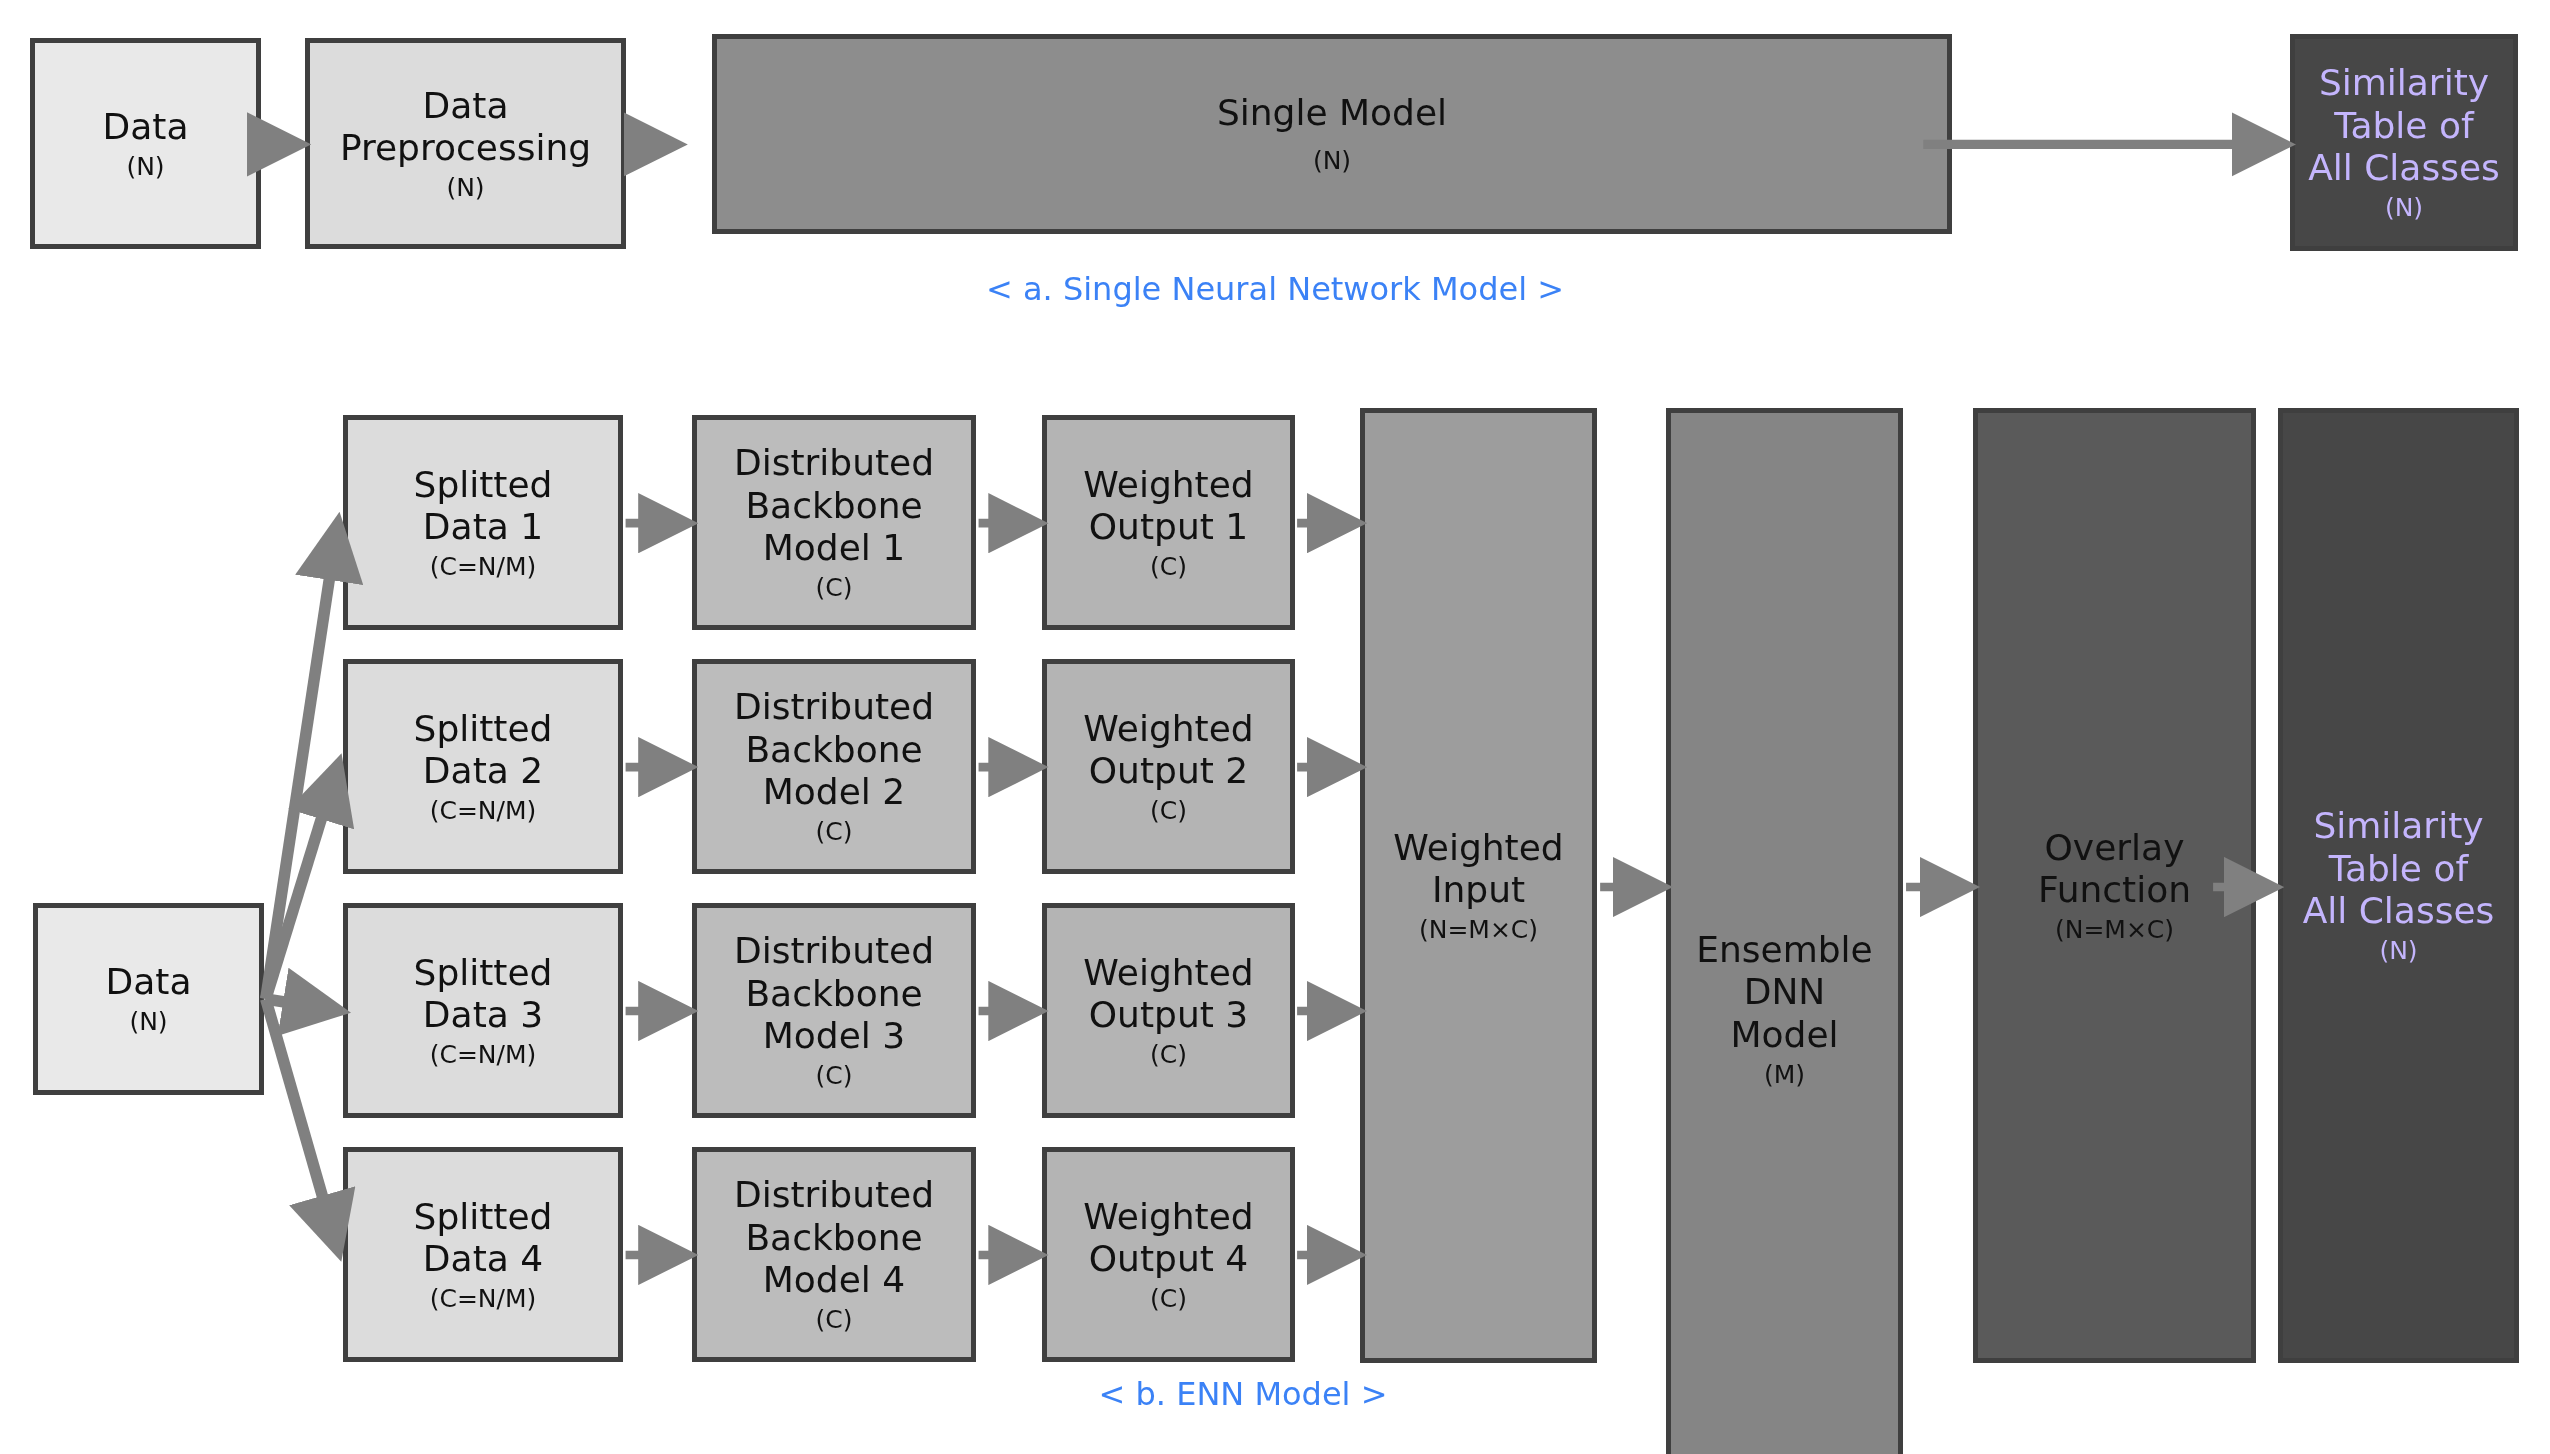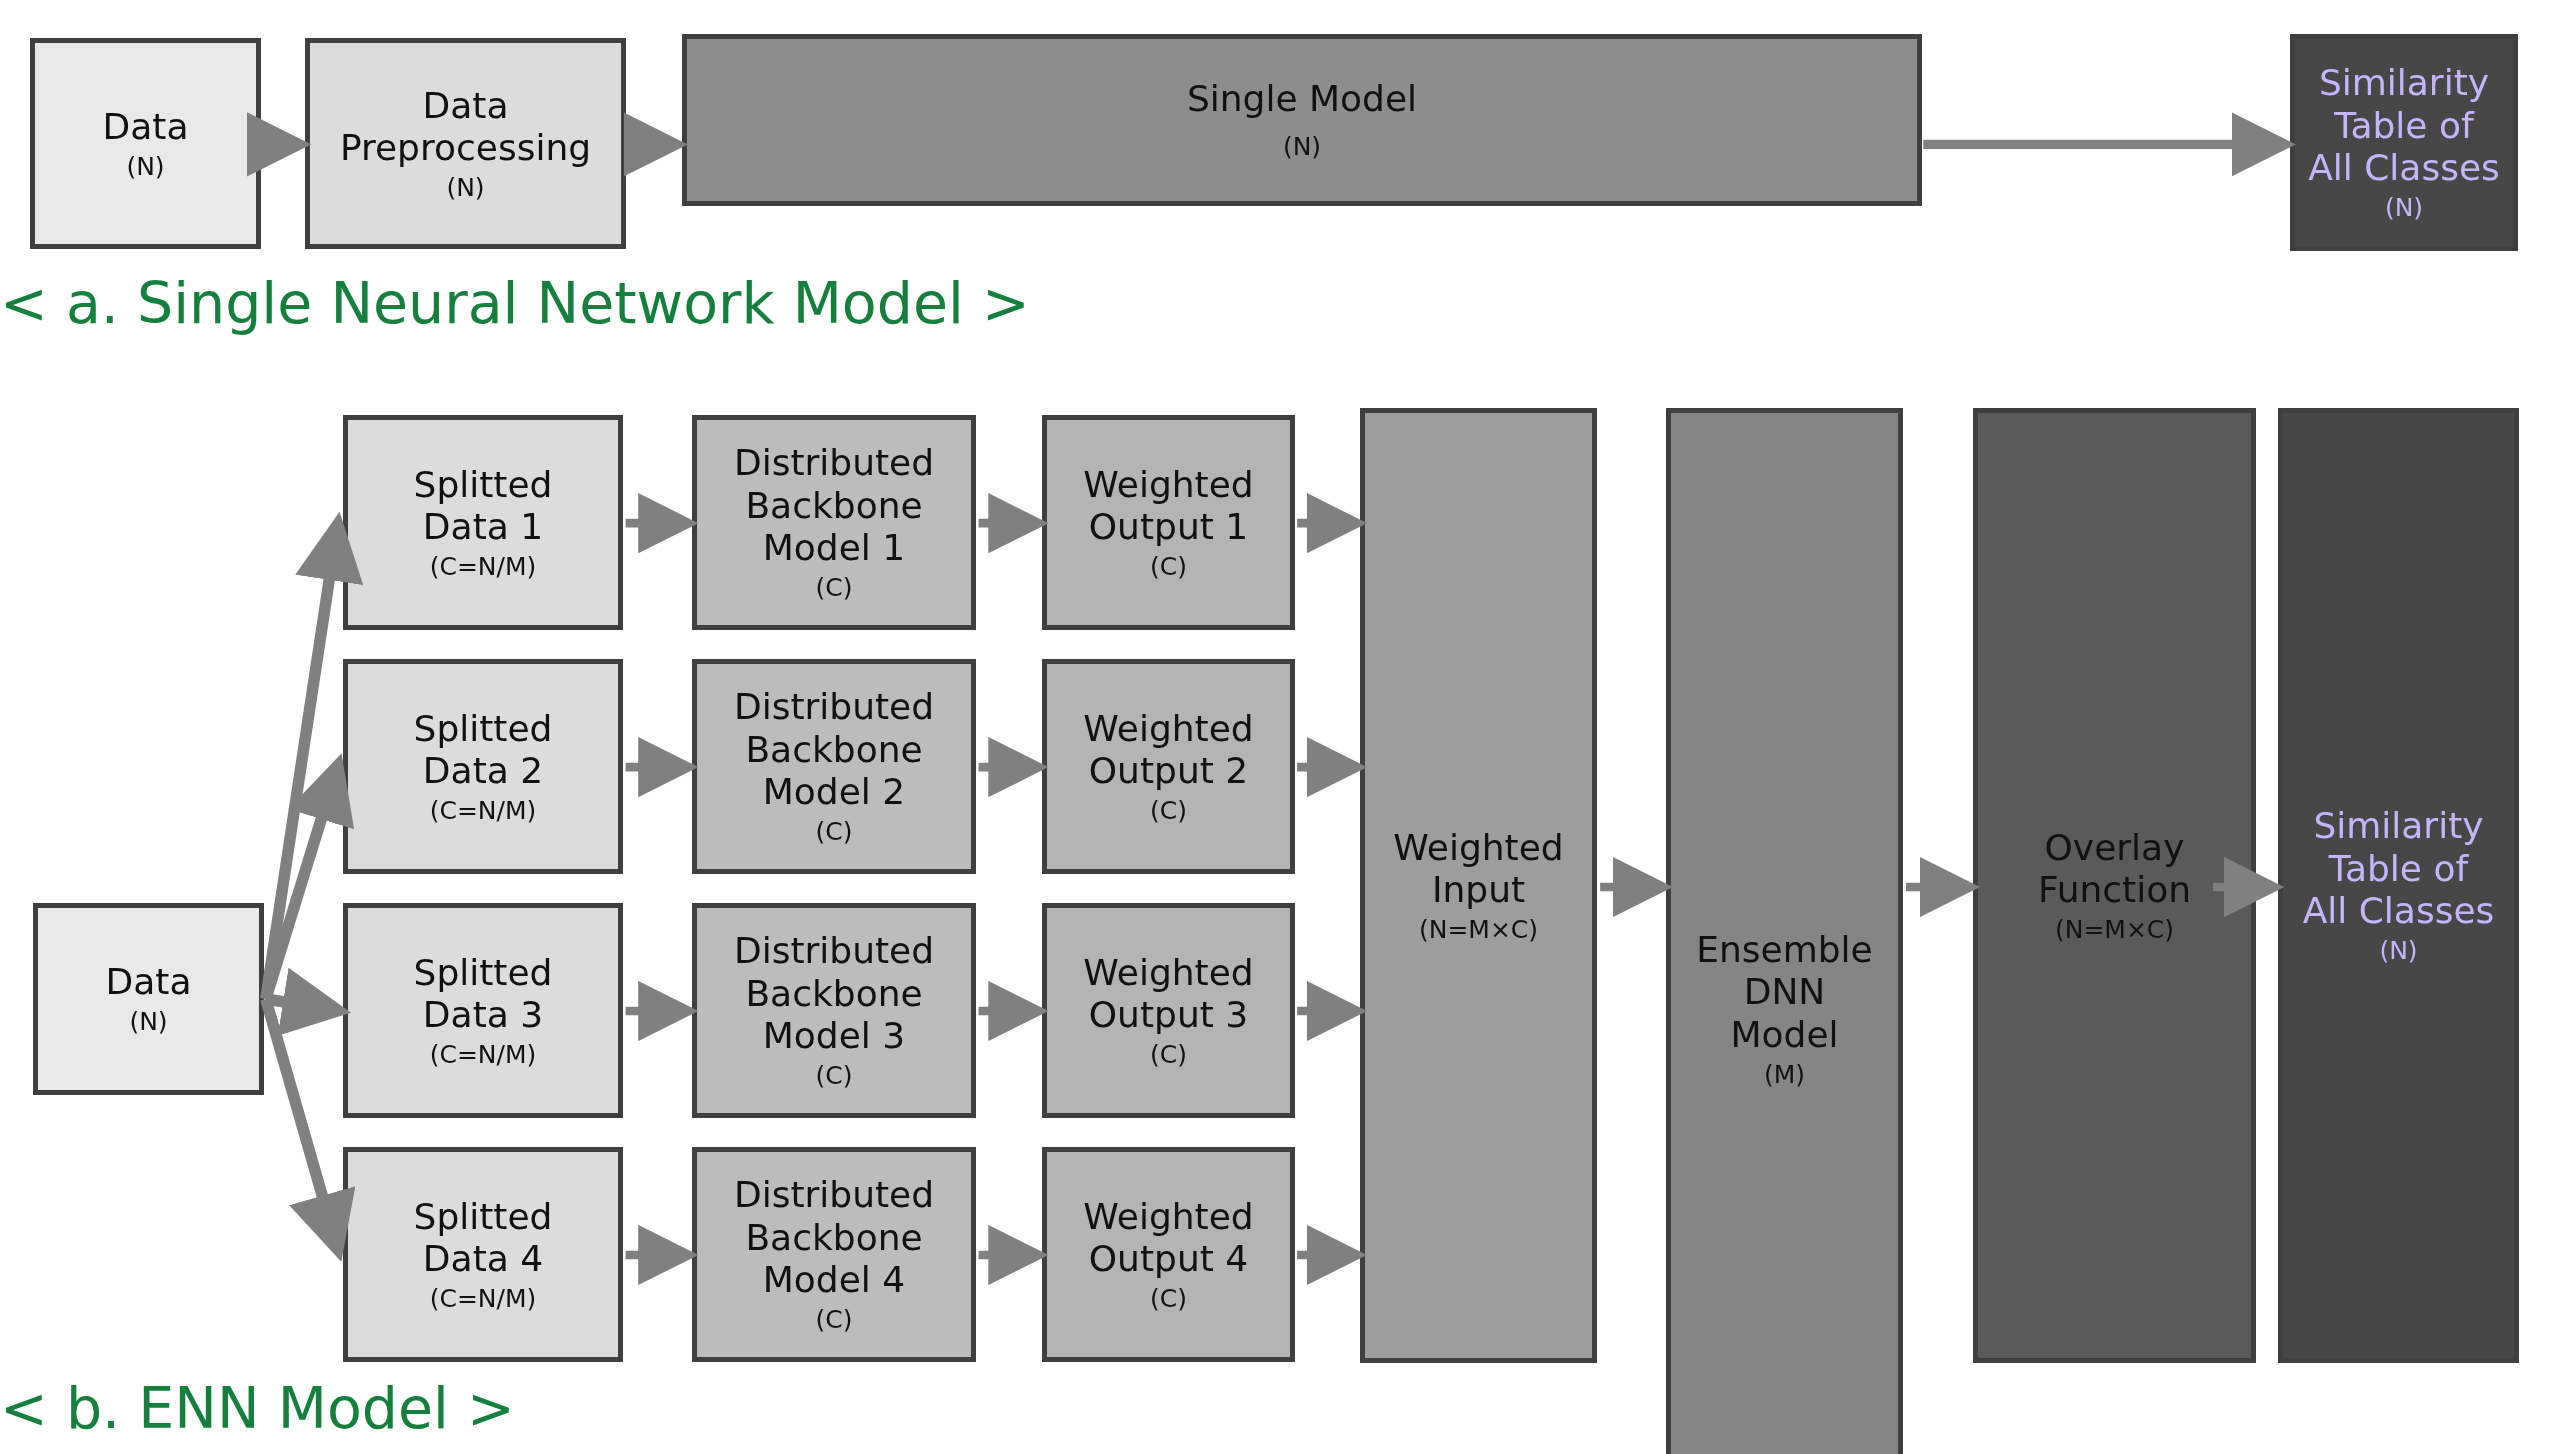--- a/index.html
+++ b/index.html
@@ -35,22 +35,23 @@
     font-size: 25px;
     color: #111111;
     margin-top: 3.4px;
   }
   .node.dark .title,
   .node.dark .sub {
     color: #c4b5fd;
   }
   .caption {
     position: absolute;
-    font-size: 57px;
-    color: #15803d;
+    font-size: 32px;
+    color: #3b82f6;
+    text-align: center;
     white-space: nowrap;
   }
   svg.edges {
     position: absolute;
     left: 0;
     top: 0;
     width: 2550px;
     height: 1455px;
     pointer-events: none;
   }
@@ -64,21 +65,21 @@
     <div class="title">Data</div>
     <div class="sub">(N)</div>
   </div>
 
   <div class="node" style="left:305px; top:38px; width:321px; height:211px; background:#dcdcdc;">
     <div class="title">Data
 Preprocessing</div>
     <div class="sub">(N)</div>
   </div>
 
-  <div class="node" style="left:682px; top:34px; width:1240px; height:172px; background:#8d8d8d;gap:8px;">
+  <div class="node" style="left:712px; top:34px; width:1240px; height:200px; background:#8d8d8d;gap:8px;">
     <div class="title">Single Model</div>
     <div class="sub">(N)</div>
   </div>
 
   <div class="node dark" style="left:2290px; top:34px; width:228px; height:217px; background:#474747;">
     <div class="title">Similarity
 Table of
 All Classes</div>
     <div class="sub">(N)</div>
   </div>

